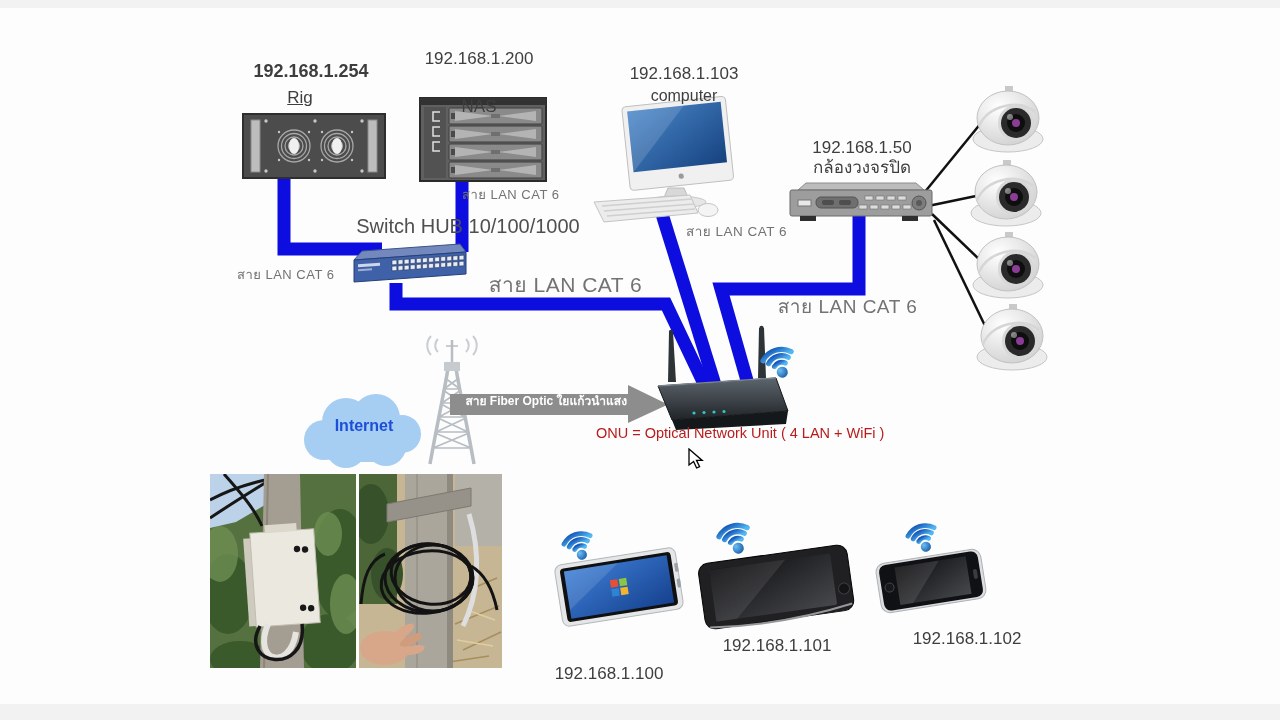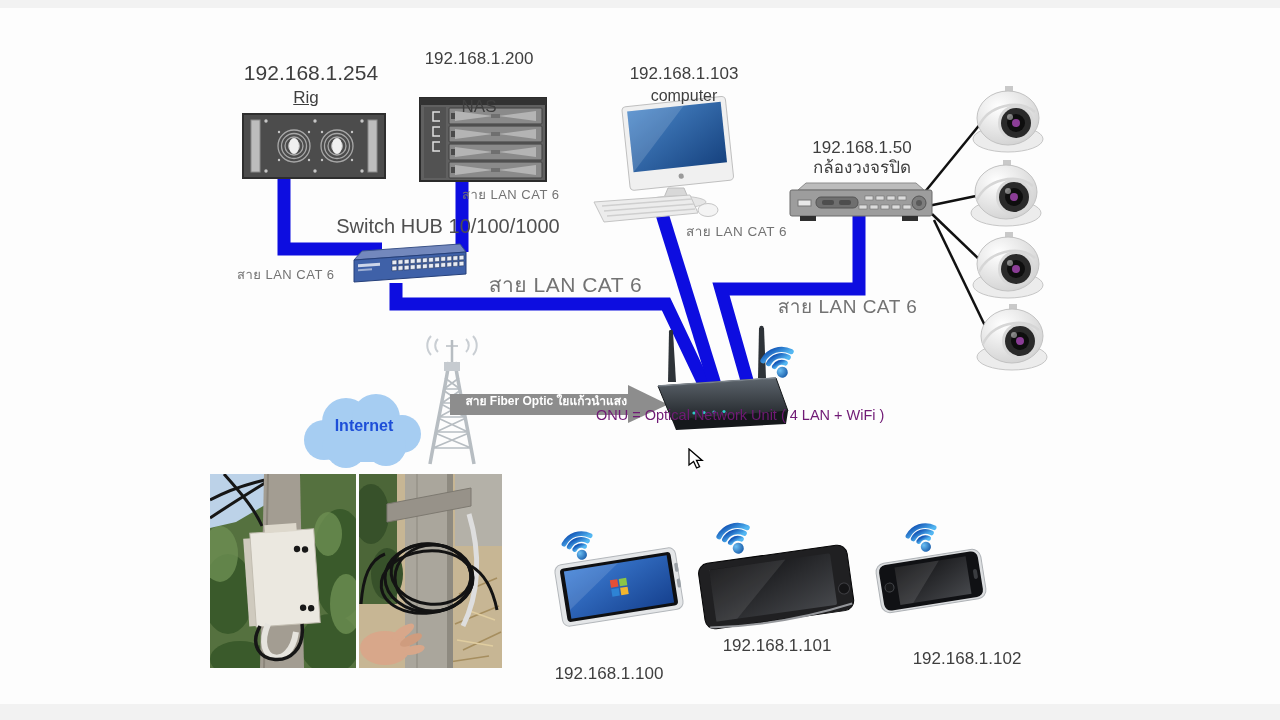--- a/index.html
+++ b/index.html
@@ -421,38 +421,38 @@
       <polygon points="27,22 72,22 40,60 27,60" fill="#ffffff" opacity=".1"></polygon>
       <circle cx="19" cy="41" r="4.5" fill="#17181a" stroke="#46484c"></circle>
       <rect x="104" y="36" width="4" height="10" rx="2" fill="#3a3c40"></rect>
     </g>
   </svg>
 
   <svg class="abs" style="left:688px;top:448px" width="18" height="22" viewBox="0 0 18 22">
     <polygon points="1,1 1,17 5.6,13.4 8.6,20 11.6,18.7 8.5,12.4 14.2,12.4" fill="#ffffff" stroke="#000000" stroke-width="1.3"></polygon>
   </svg>
 
-  <div class="lbl" style="left:238px;top:61px;width:146px;font-size:21px;">192.168.1.254</div>
-  <div class="lbl" style="left:244px;top:88px;width:124px;font-size:17px;text-decoration:underline;">Rig</div>
+  <div class="lbl" style="left:238px;top:61px;width:146px;font-size:18px;font-weight:bold;">192.168.1.254</div>
+  <div class="lbl" style="left:238px;top:88px;width:124px;font-size:17px;text-decoration:underline;">Rig</div>
 
   <div class="lbl" style="left:410px;top:49px;width:138px;font-size:17px;">192.168.1.200</div>
   <div class="lbl" style="left:410px;top:71px;width:138px;font-size:17px;margin-top:26px;">NAS</div>
 
   <div class="lbl" style="left:614px;top:64px;width:140px;font-size:17px;">192.168.1.103</div>
   <div class="lbl" style="left:614px;top:87px;width:140px;font-size:16px;">computer</div>
 
   <div class="lbl" style="left:792px;top:138px;width:140px;font-size:17px;">192.168.1.50</div>
   <div class="lbl" style="left:792px;top:158px;width:140px;font-size:17px;">กล้องวงจรปิด</div>
 
-  <div class="lbl" style="left:332px;top:215px;width:232px;font-size:20px;color:#4f4f4f;">Switch HUB 10/100/1000</div>
+  <div class="lbl" style="left:352px;top:215px;width:232px;font-size:20px;color:#4f4f4f;">Switch HUB 10/100/1000</div>
 
   <div class="lbl red" style="left:462px;top:187px;font-size:13px;">สาย LAN CAT 6</div>
   <div class="lbl red" style="left:237px;top:267px;font-size:13px;">สาย LAN CAT 6</div>
   <div class="lbl red" style="left:686px;top:224px;font-size:13.5px;">สาย LAN CAT 6</div>
   <div class="lbl red" style="left:468px;top:273px;width:195px;font-size:21px;">สาย LAN CAT 6</div>
   <div class="lbl red" style="left:775px;top:296px;width:145px;font-size:19px;">สาย LAN CAT 6</div>
 
-  <div class="lbl" style="left:596px;top:407px;width:272px;font-size:14.5px;color:#701a75;">ONU = Optical Network Unit ( 4 LAN + WiFi )</div>
+  <div class="lbl" style="left:596px;top:425px;width:272px;font-size:14.5px;color:#b91c1c;">ONU = Optical Network Unit ( 4 LAN + WiFi )</div>
 
   <div class="lbl" style="left:543px;top:640px;width:132px;font-size:17px;margin-top:24px;">192.168.1.100</div>
   <div class="lbl" style="left:711px;top:636px;width:132px;font-size:17px;">192.168.1.101</div>
-  <div class="lbl" style="left:901px;top:629px;width:132px;font-size:17px;margin-top:20px;">192.168.1.102</div>
+  <div class="lbl" style="left:901px;top:629px;width:132px;font-size:17px;">192.168.1.102</div>
 </div>
 
 </body></html>

